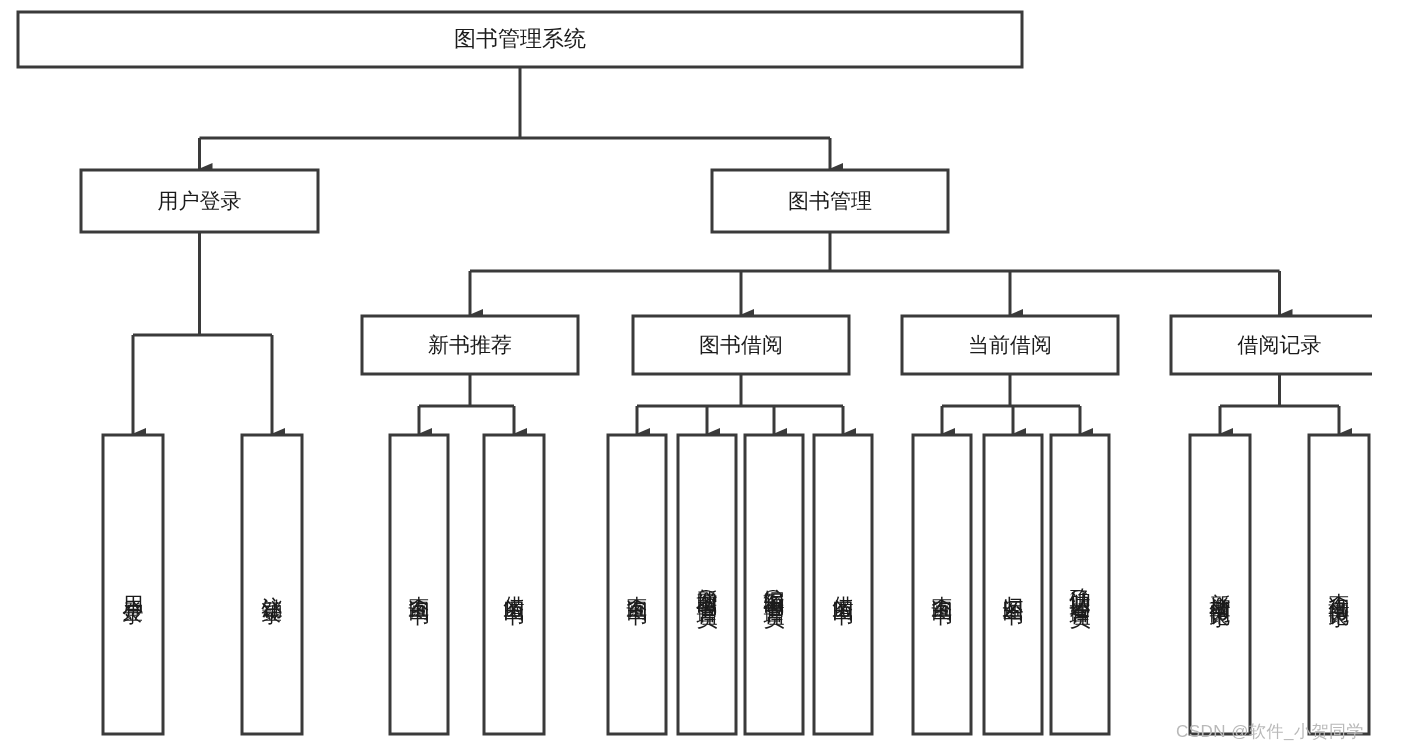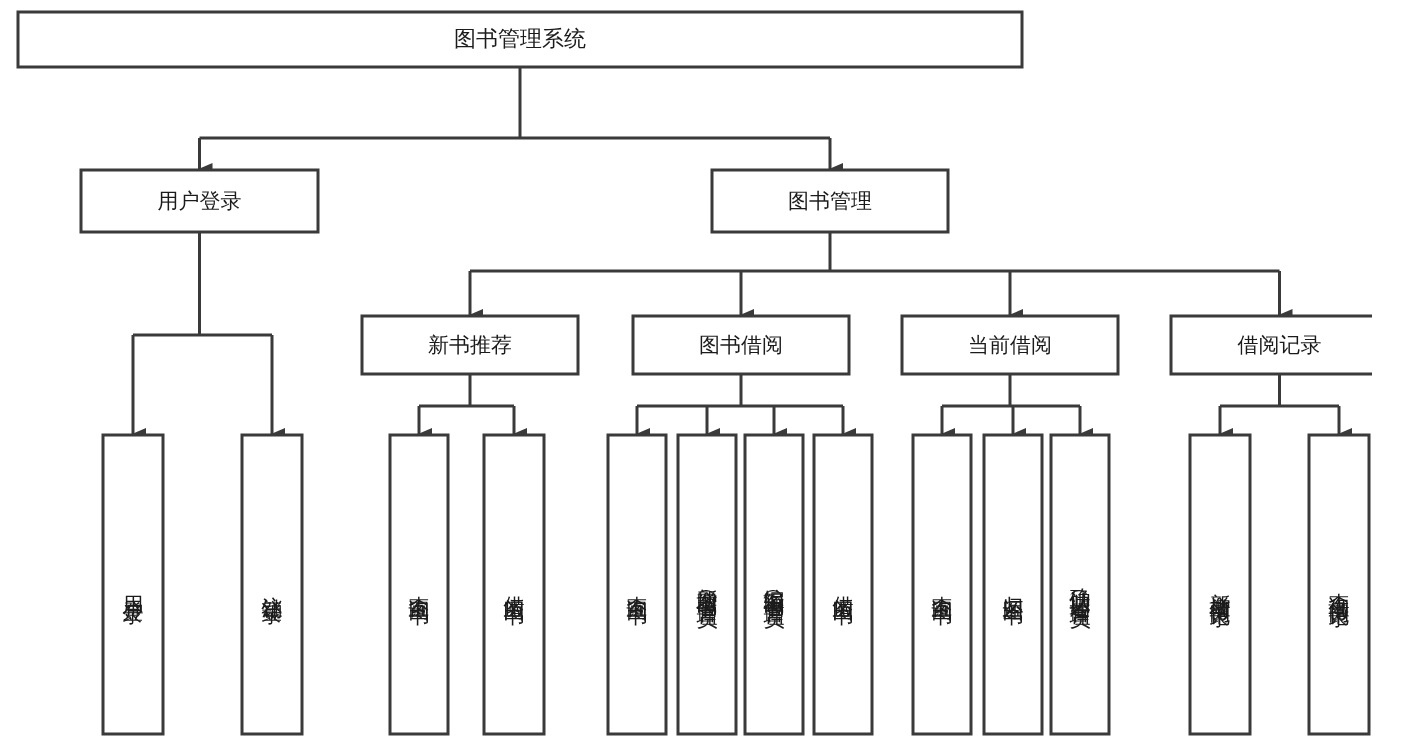--- a/index.html
+++ b/index.html
@@ -195,13 +195,14 @@
         <span class="leaf-label">确认归还（管理员）</span>
       </div>
       <div class="leaf-label-holder" style="left: 1190px; top: 435px; width: 60px; height: 299px;">
         <span class="leaf-label">新增借阅记录</span>
       </div>
       <div class="leaf-label-holder" style="left: 1309px; top: 435px; width: 60px; height: 299px;">
         <span class="leaf-label">查询借阅记录</span>
       </div>
     </div>
 
+  <div id="watermark">CSDN @软件_小贺同学</div>
 </div>
 
 </body></html>

